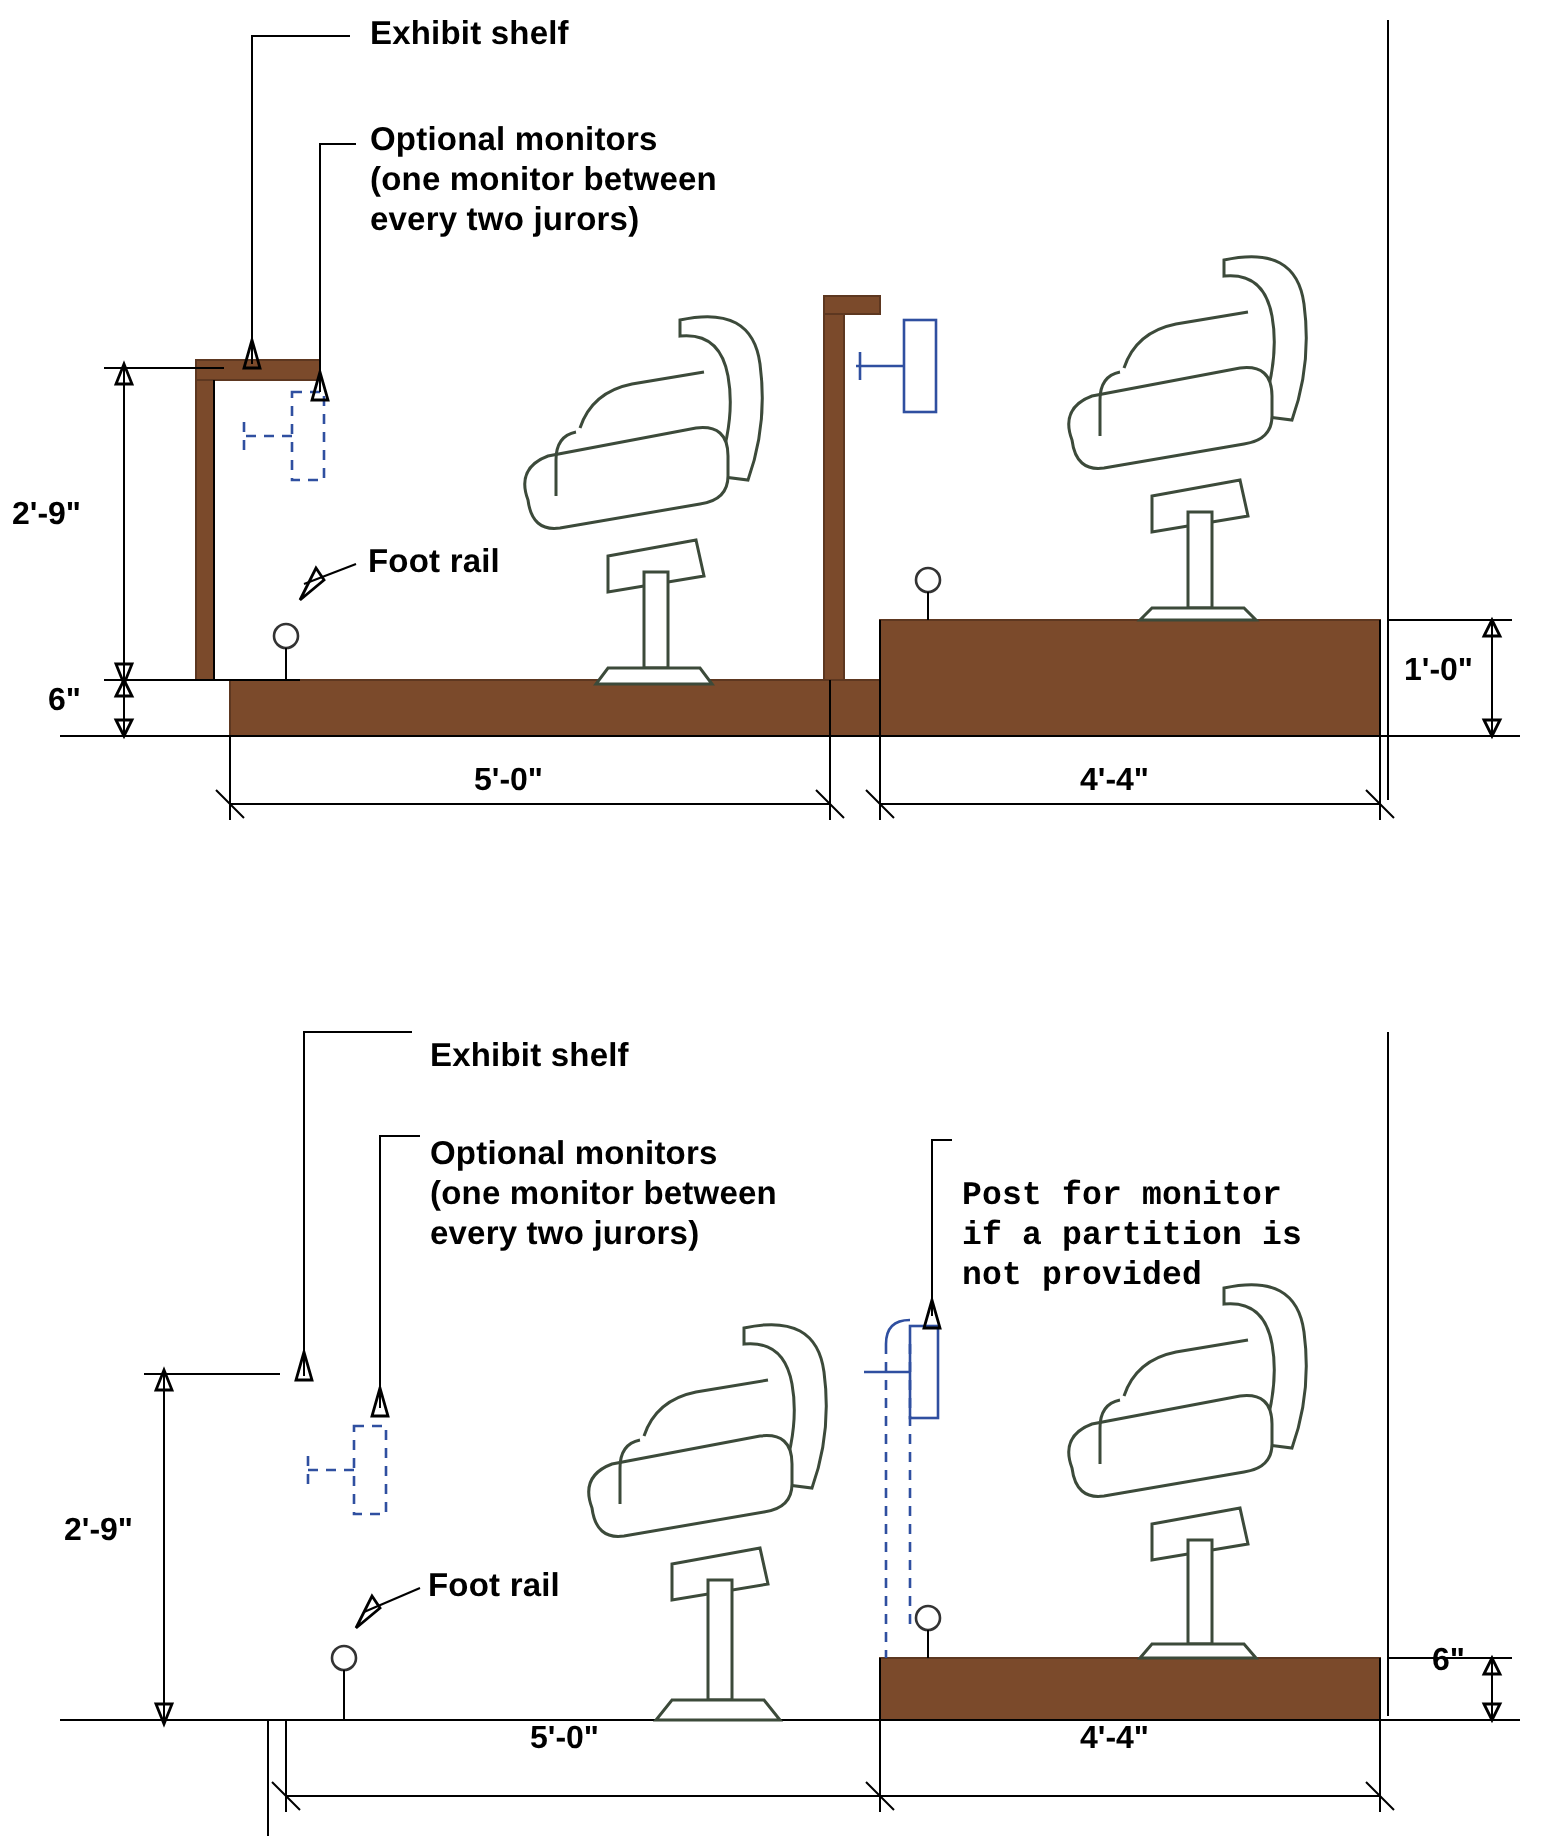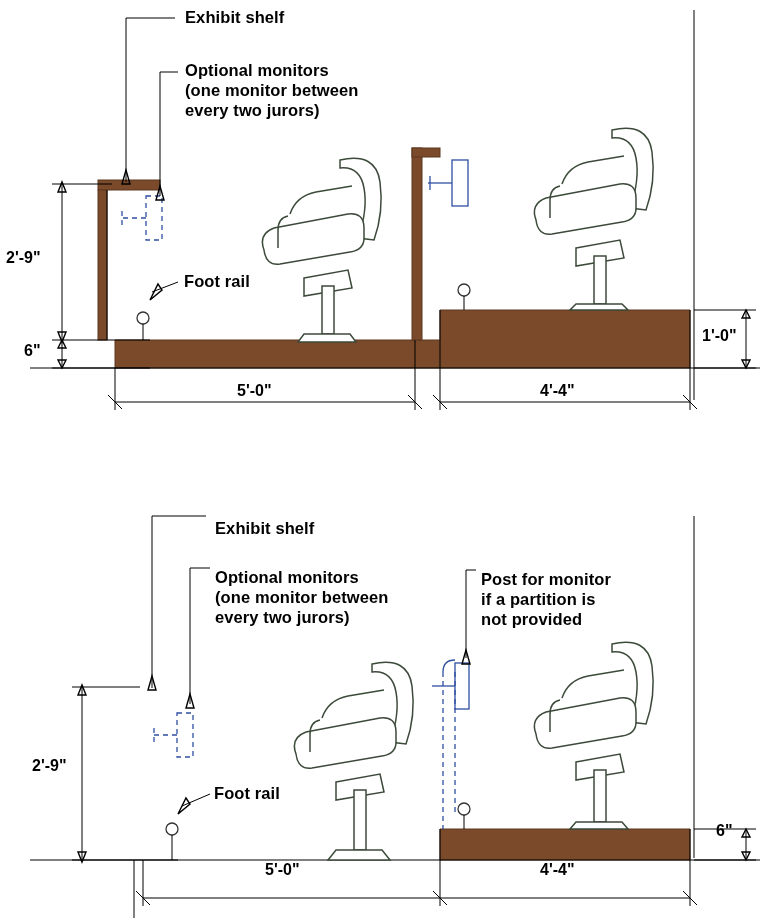--- a/index.html
+++ b/index.html
@@ -197,21 +197,21 @@
     <line class="thin" x1="690" y1="371" x2="690" y2="448"></line>
     <line class="thin" x1="143" y1="440" x2="440" y2="440"></line>
     <line class="thin" x1="440" y1="440" x2="690" y2="440"></line>
     <path class="thin" d="M136 433 l14 14 M433 433 l14 14 M683 433 l14 14"></path>
   </svg>
 
   <div class="lbl" style="left:215px; top:518px;">Exhibit shelf</div>
   <div class="lbl" style="left:215px; top:567px;">Optional monitors
 (one monitor between
 every two jurors)</div>
-  <div class="lbl" style="left:481px; top:569px;">Post for monitor
+  <div class="lbl" style="left:481px; top:588px;font-family:Liberation Mono, monospace;">Post for monitor
 if a partition is
 not provided</div>
   <div class="lbl" style="left:214px; top:783px;">Foot rail</div>
 
   <div class="dim" style="left:32px; top:757px;">2'-9"</div>
   <div class="dim" style="left:716px; top:822px;">6"</div>
   <div class="dim" style="left:265px; top:861px;">5'-0"</div>
   <div class="dim" style="left:540px; top:861px;">4'-4"</div>
 
 </div>

